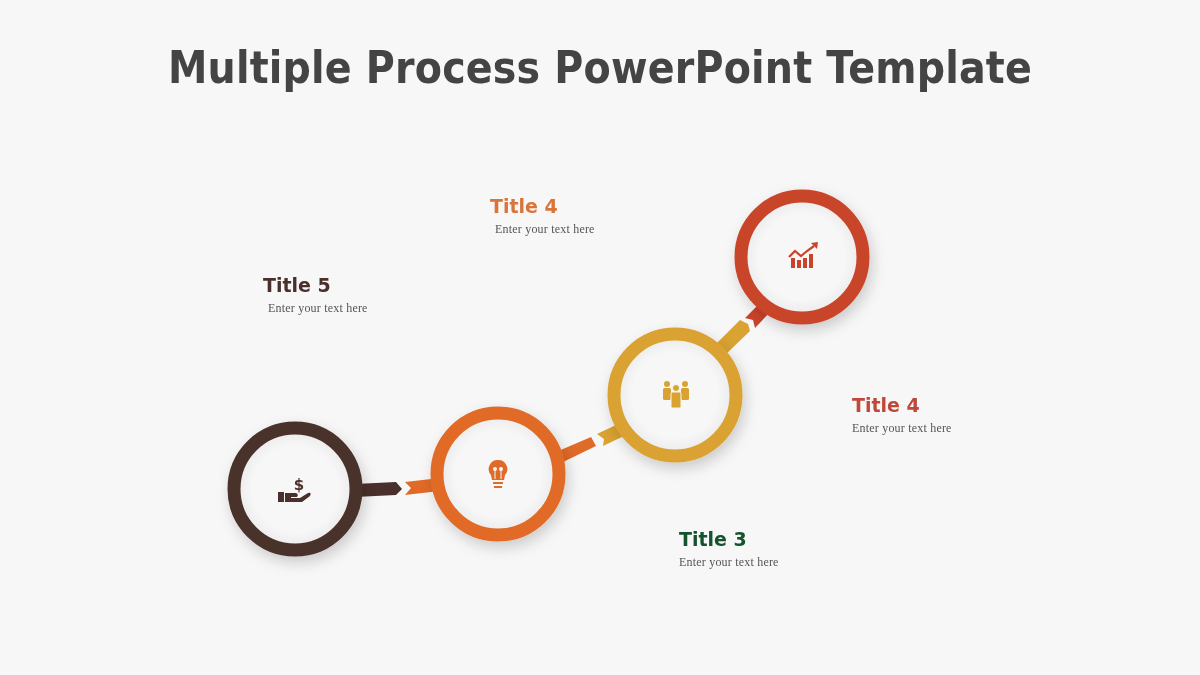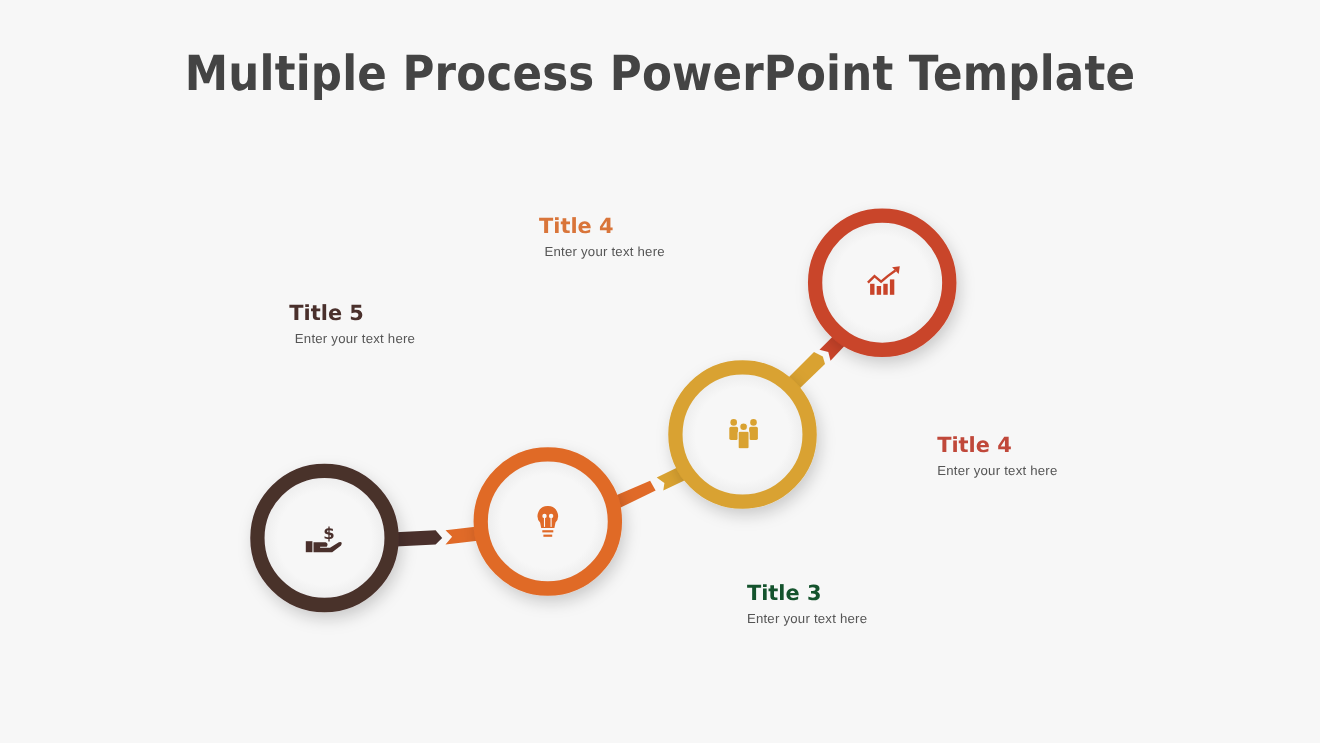--- a/index.html
+++ b/index.html
@@ -17,21 +17,21 @@
     transform: scaleX(0.9);
   }
   svg.diagram { position: absolute; left: 0; top: 0; }
   .step-text { position: absolute; }
   .step-title {
     font-size: 19px; font-weight: bold; line-height: 22px;
     font-family: "DejaVu Sans", sans-serif;
   }
   .step-desc {
     font-size: 12px; color: #555555; margin-top: 5px; margin-left: 5px;
-    font-family: Liberation Sans, sans-serif; letter-spacing: 0.2px;
+    font-family: Liberation Serif, serif; letter-spacing: 0.2px;
   }
 </style>
 </head>
 <body>
 
 <div class="slide-title">Multiple Process PowerPoint Template</div>
 
 <svg class="diagram" width="1200" height="675" viewBox="0 0 1200 675">
   <defs>
     <filter id="sh" x="-40%" y="-40%" width="180%" height="180%">

